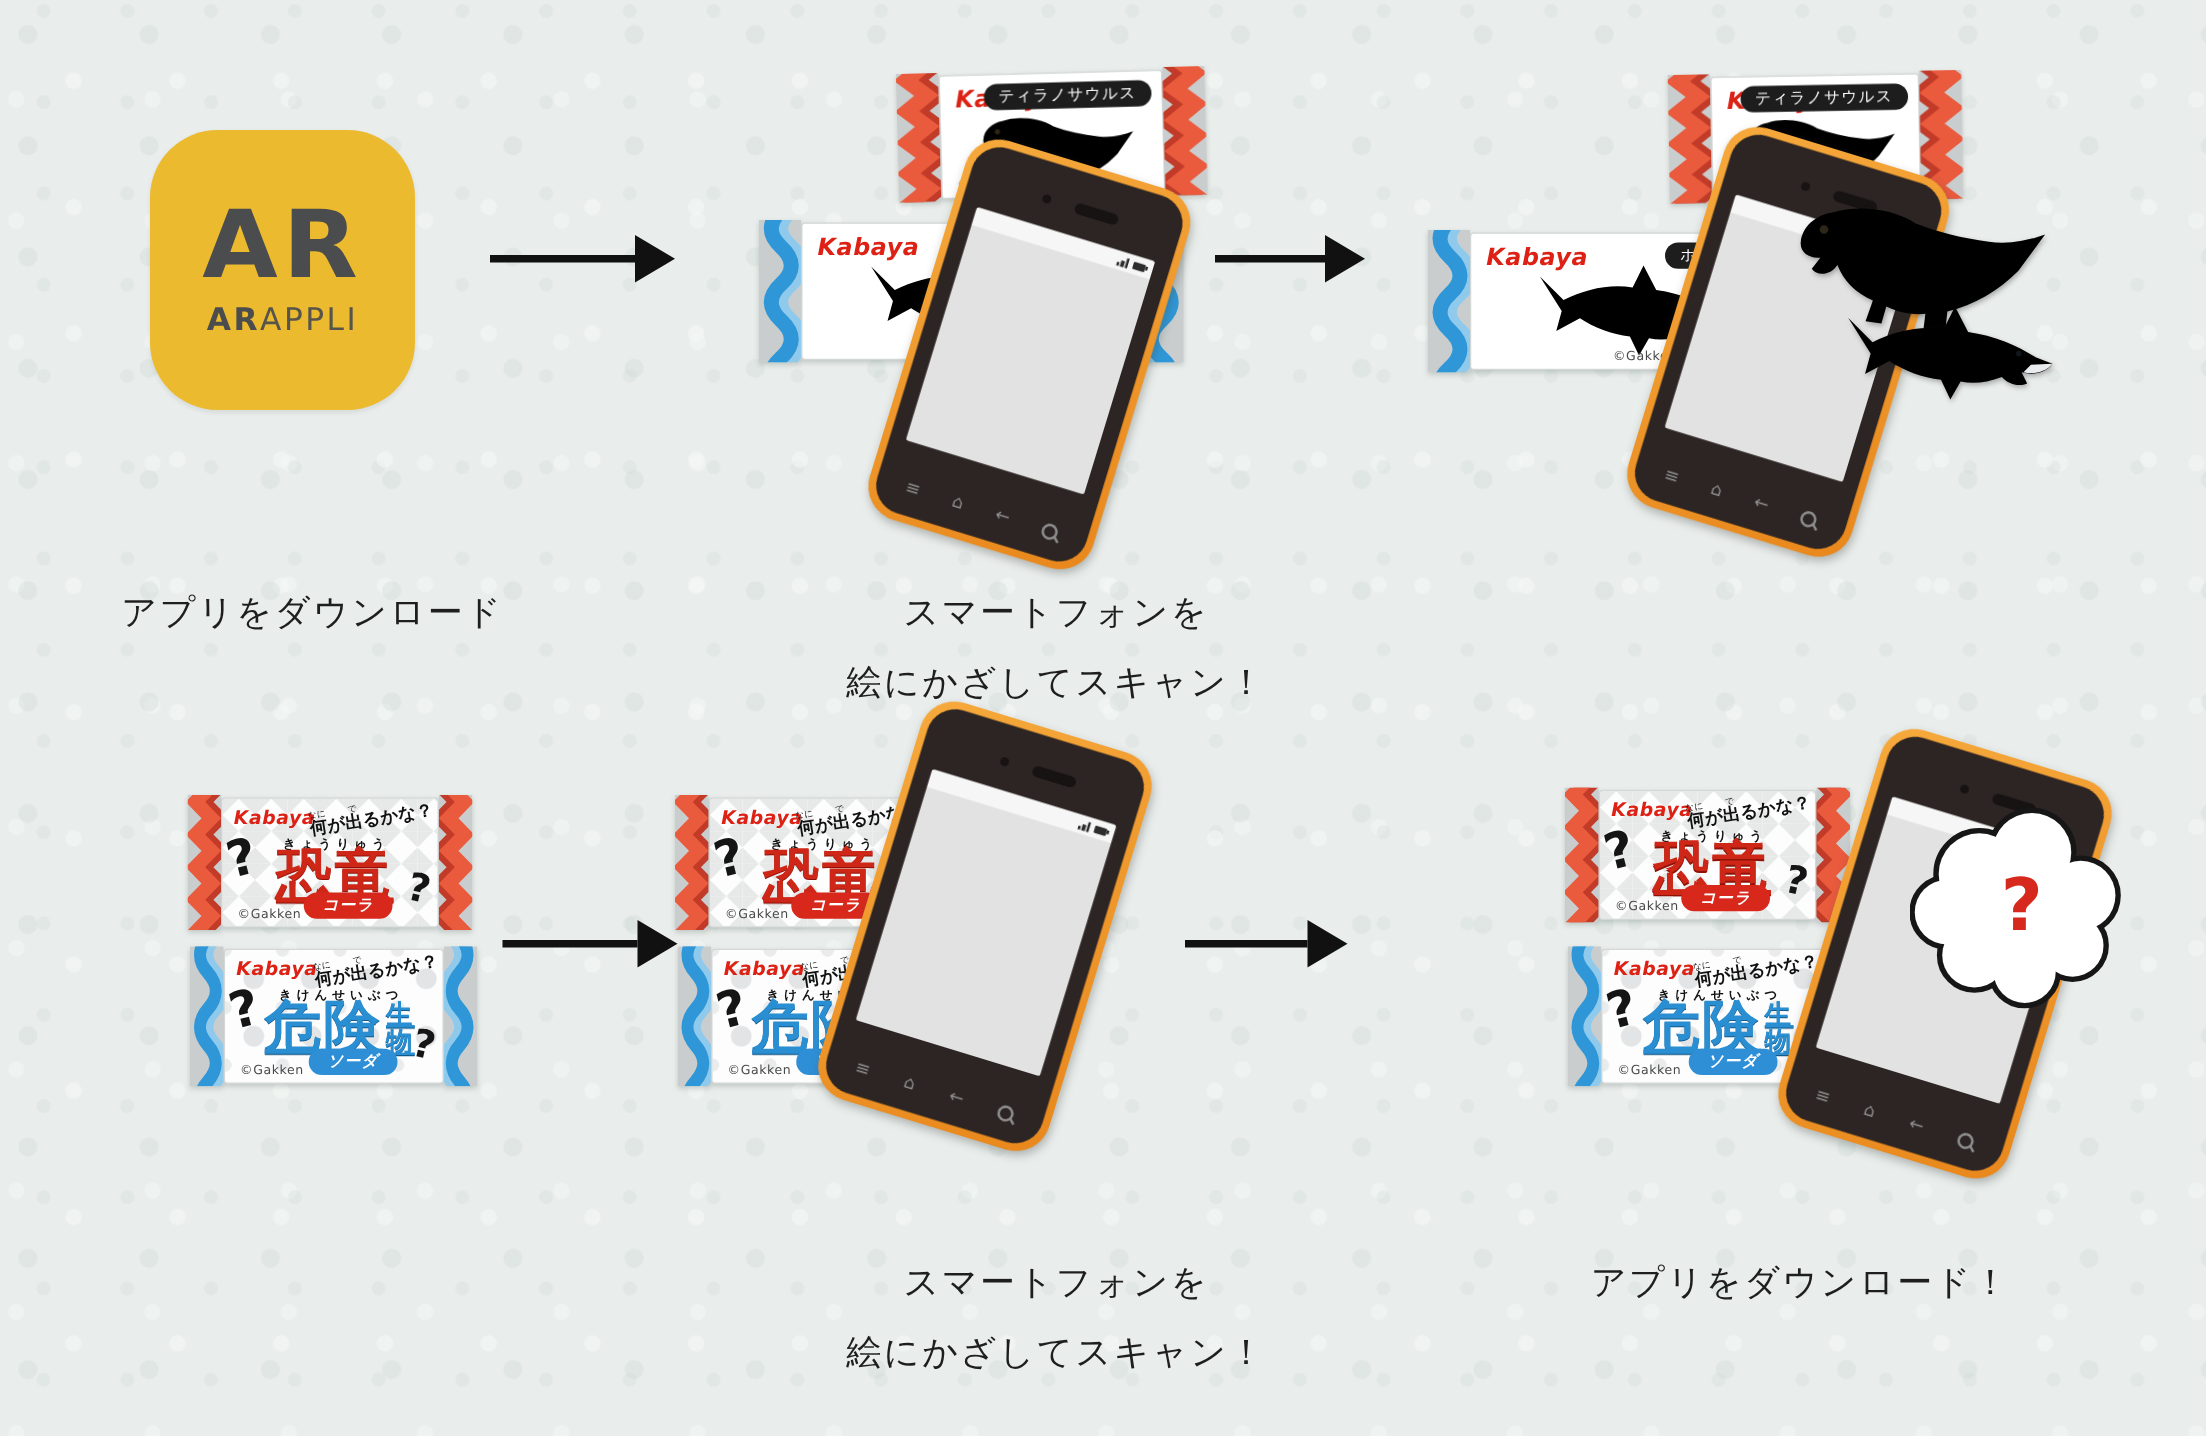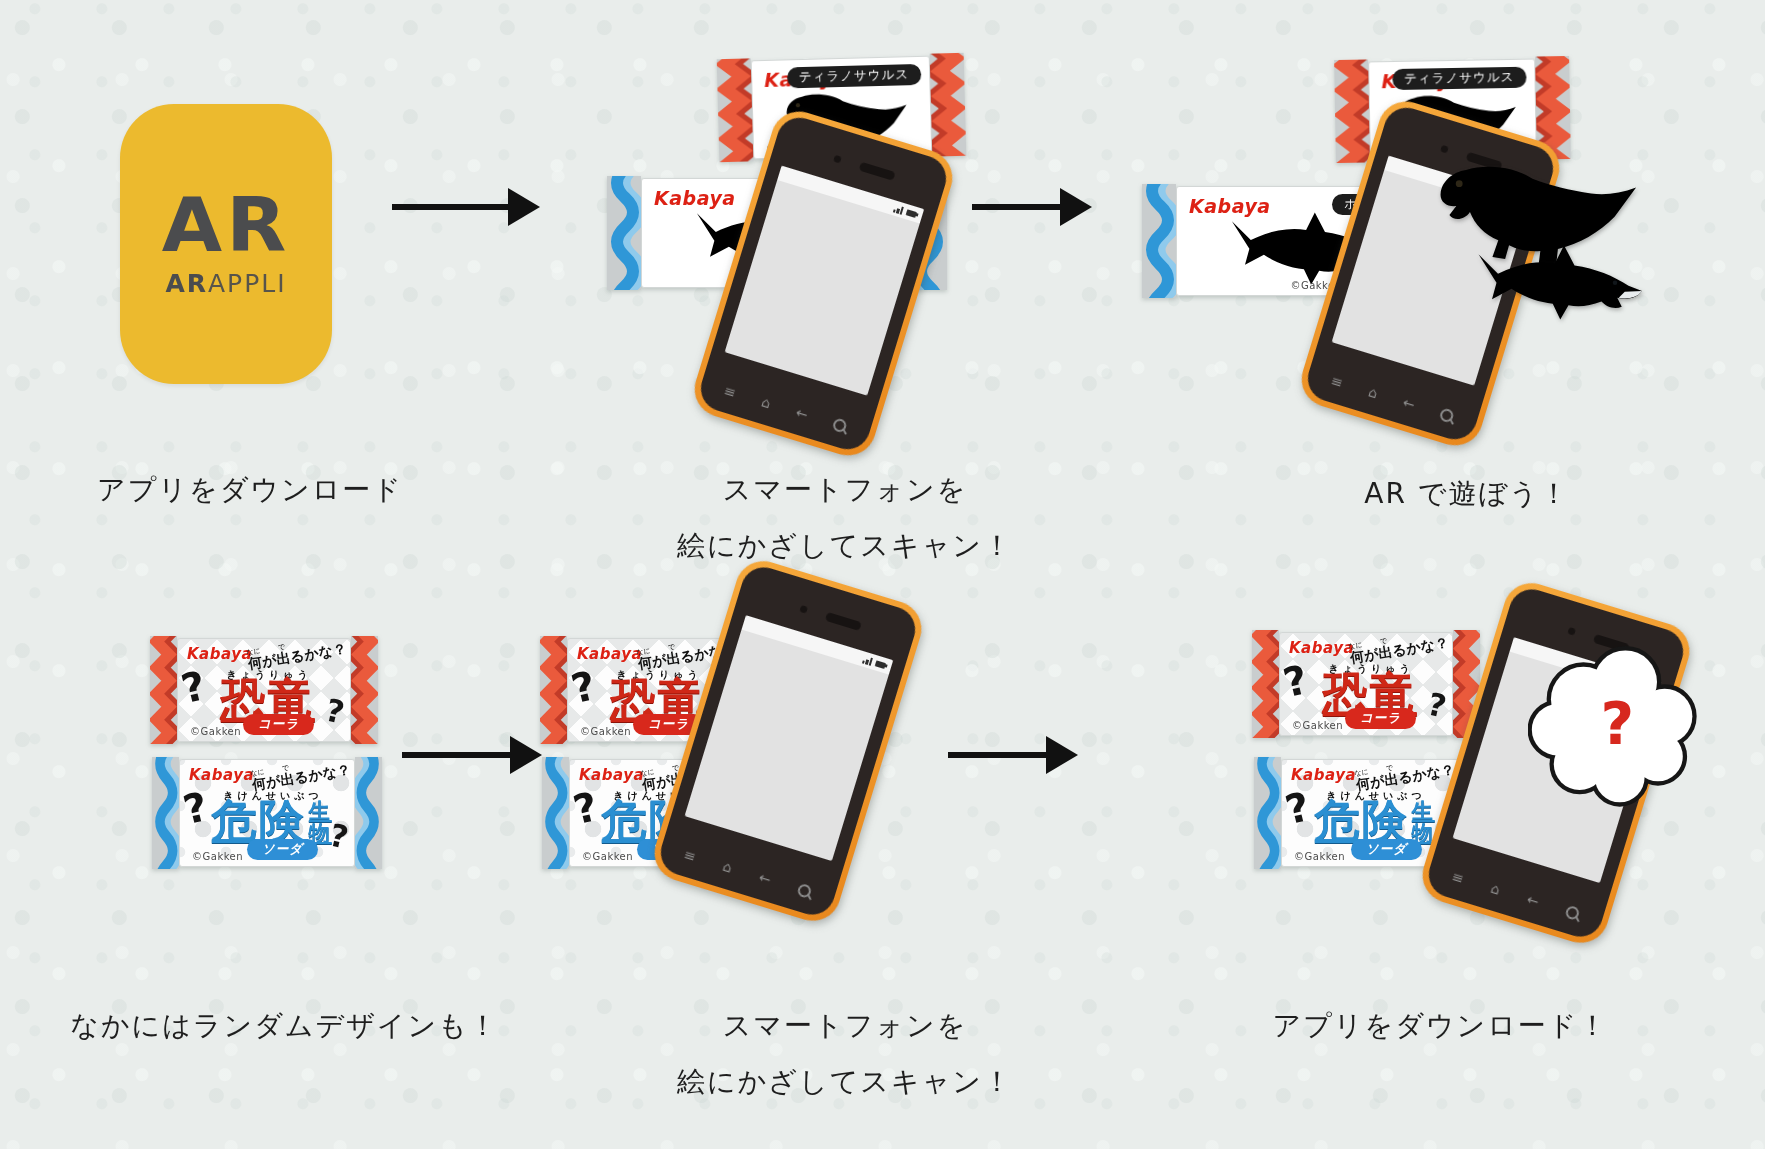--- a/index.html
+++ b/index.html
@@ -9,21 +9,21 @@
     background-image:
       radial-gradient(circle at 23% 31%, rgba(205,216,212,.35) 0 7px, transparent 8px),
       radial-gradient(circle at 71% 64%, rgba(244,248,246,.6) 0 6px, transparent 7px),
       radial-gradient(circle at 52% 12%, rgba(205,216,212,.28) 0 5px, transparent 6px),
       radial-gradient(circle at 12% 82%, rgba(244,248,246,.5) 0 6px, transparent 7px);
     background-size:97px 89px,83px 101px,67px 73px,109px 97px;
     font-family:"DejaVu Sans", sans-serif;
   }
   
   .app-icon{
-    position:absolute;left:120px;top:104px;width:212px;height:280px;
+    position:absolute;left:120px;top:104px;width:212px;height:224px;
     background:#ecba2e;border-radius:54px;
     display:flex;flex-direction:column;align-items:center;justify-content:center;
     box-shadow:0 2px 4px rgba(0,0,0,.08);
   }
   .ar-main{font-size:78px;font-weight:800;color:#4b4c4e;letter-spacing:4px;line-height:.9;transform:scaleY(.96);}
   .ar-sub{font-size:25px;color:#4b4c4e;letter-spacing:2px;margin-top:8px;}
   .ar-sub b{font-weight:800;} .ar-sub span{font-weight:400;opacity:.92;margin-top:44px;}
   
   .arrow{position:absolute;height:40px;display:flex;align-items:center;}
   .arrow .shaft{height:6px;background:#111;flex:1;}
@@ -298,21 +298,20 @@
     </svg>
   <svg class="overlay ar-shark" style="left:1468px;top:243px;width:180px;height:84px;z-index:4;" viewBox="0 0 240 110">
       <use href="#sharkfish"></use>
     </svg>
 
   <div class="caption" style="left:40px;top:462px;width:420px;">アプリをダウンロード</div>
   <div class="caption" style="left:610px;top:462px;width:470px;">
     <div>スマートフォンを</div>
     <div>絵にかざしてスキャン！</div>
   </div>
-  <div class="caption" style="left:1272px;top:466px;width:390px;">AR で遊ぼう！</div>
 
   <div class="pkg r2" style="left:150px;top:636px;width:228px;height:108px;z-index:1;">
     <div class="edge">
         <svg>
           <use href="#edge-zigzag"></use>
         </svg>
       </div>
     <div class="label bg-chevron">
       <span class="kabaya sm">Kabaya</span>
       <span class="tagline">
@@ -621,20 +620,19 @@
     </div>
   </div>
 
   <div class="cloud" style="left:1528px;top:638px;width:172px;height:172px;z-index:5;">
     <svg style="width:100%;height:100%;" viewBox="0 0 180 180">
         <use href="#cloudshape"></use>
       </svg>
     <span class="cloud-q" style="left:52%;top:50%;">?</span>
   </div>
 
-  <div class="caption" style="left:22px;top:998px;width:525px;">なかにはランダムデザインも！</div>
   <div class="caption" style="left:610px;top:998px;width:470px;">
     <div>スマートフォンを</div>
     <div>絵にかざしてスキャン！</div>
   </div>
   <div class="caption" style="left:1243px;top:998px;width:395px;">アプリをダウンロード！</div>
 
 </div>
 
 </body></html>

